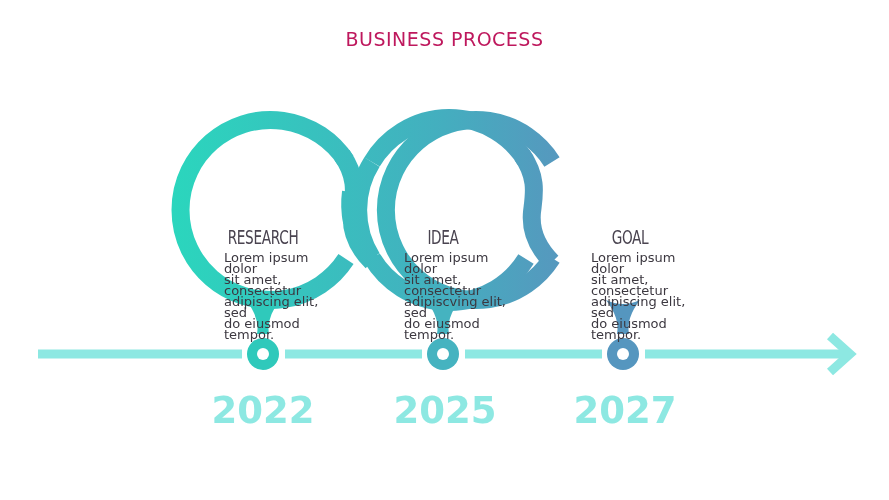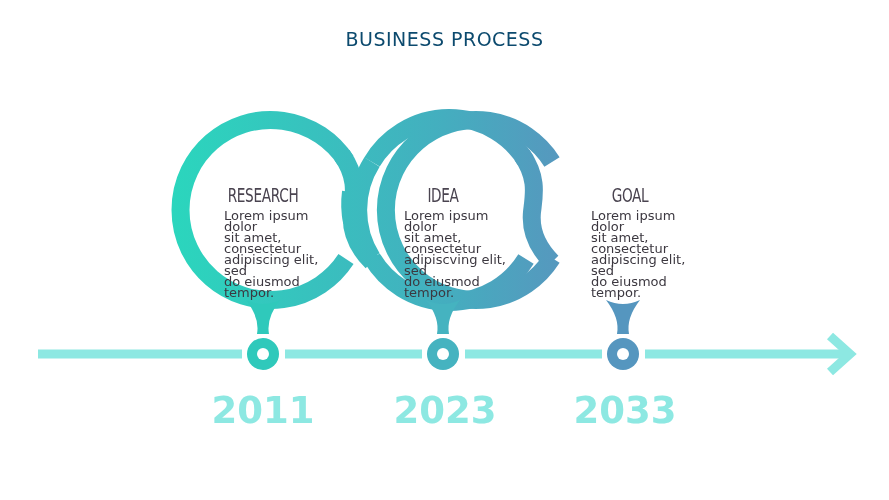--- a/index.html
+++ b/index.html
@@ -3,25 +3,25 @@
   <meta charset="utf-8">
   <style>
     html, body { margin: 0; padding: 0; }
     body {
       width: 889px; height: 500px; background: #ffffff; position: relative; overflow: hidden;
       font-family: "Liberation Sans", sans-serif;
     }
     .title {
       position: absolute; left: 0; width: 889px; top: 28px; text-align: center;
       font-family: "DejaVu Sans", sans-serif; font-size: 19px; letter-spacing: 0.5px;
-      color: #0c4a6e; font-weight: normal;
+      color: #be185d; font-weight: normal;
     }
     svg.diagram { position: absolute; left: 0; top: 0; }
     .step-text {
-      position: absolute; width: 130px; text-align: left;
+      position: absolute; width: 130px; text-align: left; margin-top: 42px;
     }
     .step-title {
       font-family: "DejaVu Sans", sans-serif; font-size: 19px; color: #4a4450;
       transform: scaleX(0.72); transform-origin: center; text-align: center;
       letter-spacing: -0.5px; margin-bottom: 4px; width: 130px;
     }
     .step-desc {
       font-family: "DejaVu Sans", sans-serif; font-size: 13px; line-height: 11px;
       color: #3c3840; margin-left: 22px; white-space: pre-line;
     }
@@ -108,15 +108,15 @@
 do eiusmod tempor.</div>
 </div>
 <div class="step-text" style="left:565px; top:184px;">
   <div class="step-title">GOAL</div>
   <div class="step-desc" style="margin-left:26px;">Lorem ipsum dolor
 sit amet, consectetur
 adipiscing elit, sed
 do eiusmod tempor.</div>
 </div>
 
-<div class="year" style="left:193px;">2011</div>
-<div class="year" style="left:375px;">2023</div>
-<div class="year" style="left:555px;">2033</div>
+<div class="year" style="left:193px;">2022</div>
+<div class="year" style="left:375px;">2025</div>
+<div class="year" style="left:555px;">2027</div>
 
 </body></html>

